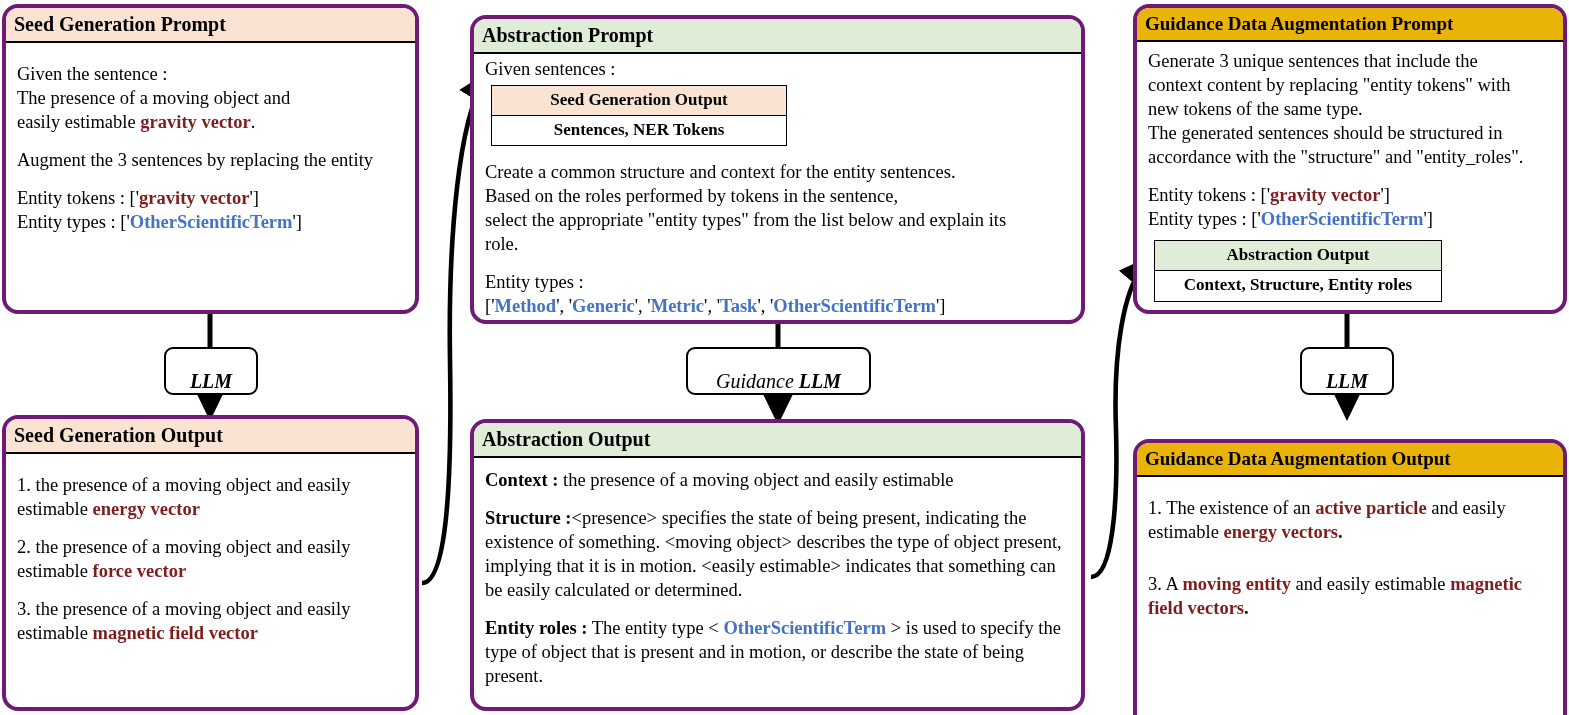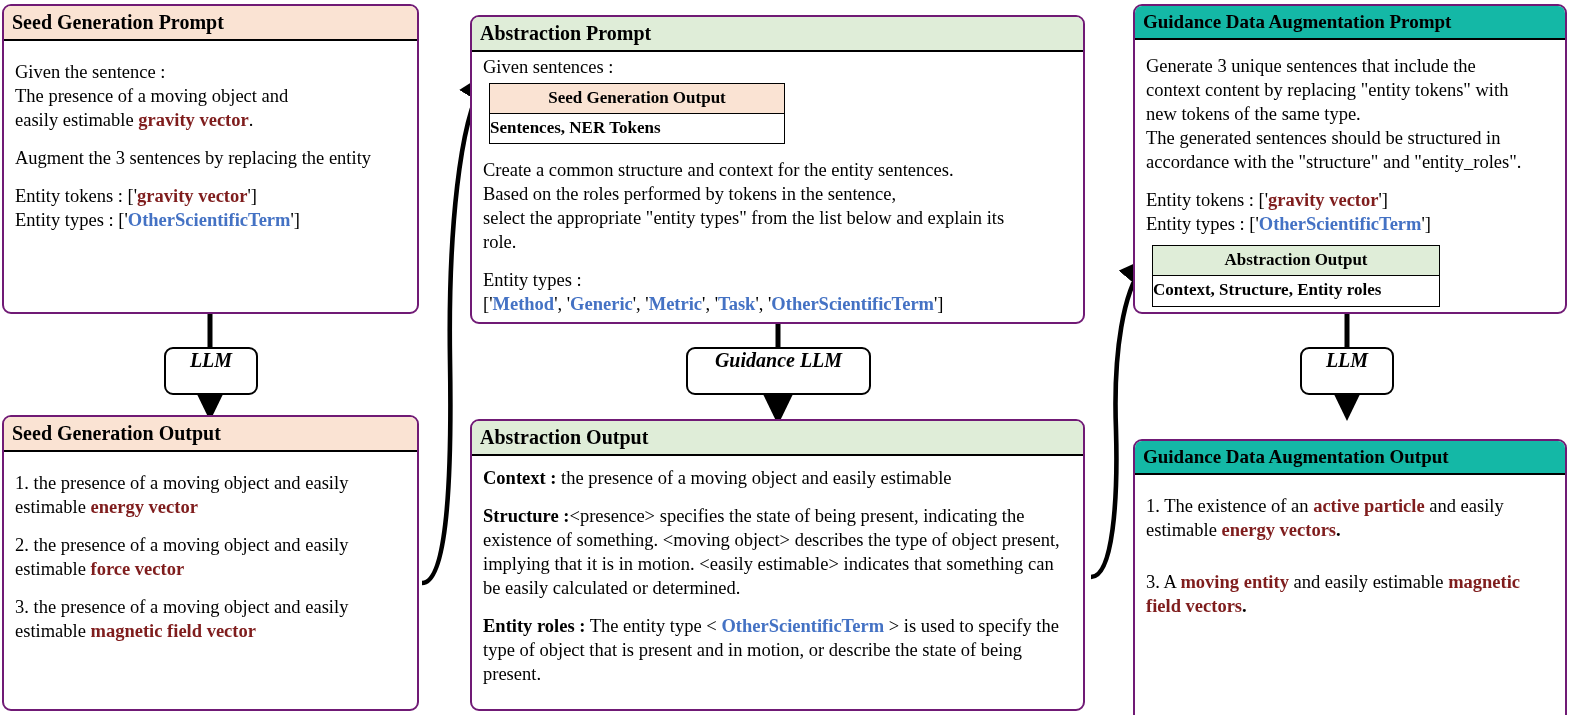--- a/index.html
+++ b/index.html
@@ -10,22 +10,22 @@
   body {
     width: 1569px; height: 715px;
     position: relative;
     font-family: "Liberation Serif", "DejaVu Serif", serif;
     overflow: hidden;
   }
 
   
   .card {
     position: absolute;
-    border: 2px solid #701a75;
-    border-radius: 9px;
+    border: 4px solid #701a75;
+    border-radius: 16px;
     background: #fff;
     overflow: hidden;
   }
   .card-header {
     border-bottom: 2px solid #000;
     font-weight: bold;
     font-size: 20px;
     line-height: 1.0;
     padding: 6px 0 7px 8px;
     color: #000;
@@ -33,21 +33,21 @@
   }
   .card-body {
     padding: 10px 11px 6px 11px;
     font-size: 18.5px;
     line-height: 1.30;
     color: #000;
   }
 
   .hdr-peach { background: #fae3d3; }
   .hdr-green { background: #dfedd8; }
-  .hdr-blue  { background: #14b8a6; }
+  .hdr-blue  { background: #eab308; }
 
   .tok { color: #7f1d1d; font-weight: bold; }
   .typ { color: #4472c4; font-weight: bold; }
   .b   { font-weight: bold; }
 
   .gap { display:block; height: 14px; }
   .gap-sm { display:block; height: 9px; }
 
   
   .refbox {
@@ -56,44 +56,45 @@
     width: 296px;
   }
   .refbox .r-top {
     border-bottom: 1.6px solid #000;
     text-align: center;
     font-weight: bold;
     font-size: 17px;
     padding: 3px 0 4px;
   }
   .refbox .r-bot {
+    text-align: center;
     font-weight: bold;
     font-size: 17px;
     padding: 3px 0 4px;
     background: #fff;
   }
   .refbox.peach .r-top { background: #fae3d3; }
   .refbox.green .r-top { background: #dfedd8; }
   .refbox.wide  { width: 288px; }
 
   
   .llm {
     position: absolute;
     border: 2px solid #000;
     border-radius: 9px;
     background: #fff;
     display: flex;
-    align-items: flex-start;
+    align-items: flex-end;
     justify-content: center;
     font-size: 20px;
     font-style: italic;
     font-weight: bold;
     white-space: nowrap;
   }
-  .llm .light { font-weight: bold; font-style: italic; }
+  .llm .light { font-weight: normal; font-style: italic; }
 
   
   .arrows {
     position: absolute;
     left: 0; top: 0;
     width: 1569px; height: 715px;
     pointer-events: none;
   }
 
   .title-sm { font-size: 19px; }
@@ -205,21 +206,21 @@
     </div>
     <span class="gap"></span>
     <div>
       <span class="b">Entity roles :</span><span> The entity type &lt; </span><span class="typ">OtherScientificTerm</span><span> &gt; is used to specify the type of object that is present and in motion, or describe the state of being present.</span>
     </div>
   </div>
 </div>
 
 <div class="card" style="left:1133px; top:4px; width:434px; height:310px;">
   <div class="card-header hdr-blue title-sm">Guidance Data Augmentation Prompt</div>
-  <div class="card-body" style="padding-top:14px;">
+  <div class="card-body" style="padding-top:7px;">
     <div>Generate 3 unique sentences that include the</div>
     <div>context content by replacing "entity tokens" with</div>
     <div>new tokens of the same type.</div>
     <div>The generated sentences should be structured in</div>
     <div>accordance with the "structure" and "entity_roles".</div>
     <span class="gap"></span>
     <div>
       <span>Entity tokens : ['</span><span class="tok">gravity vector</span><span>']</span>
     </div>
     <div>

